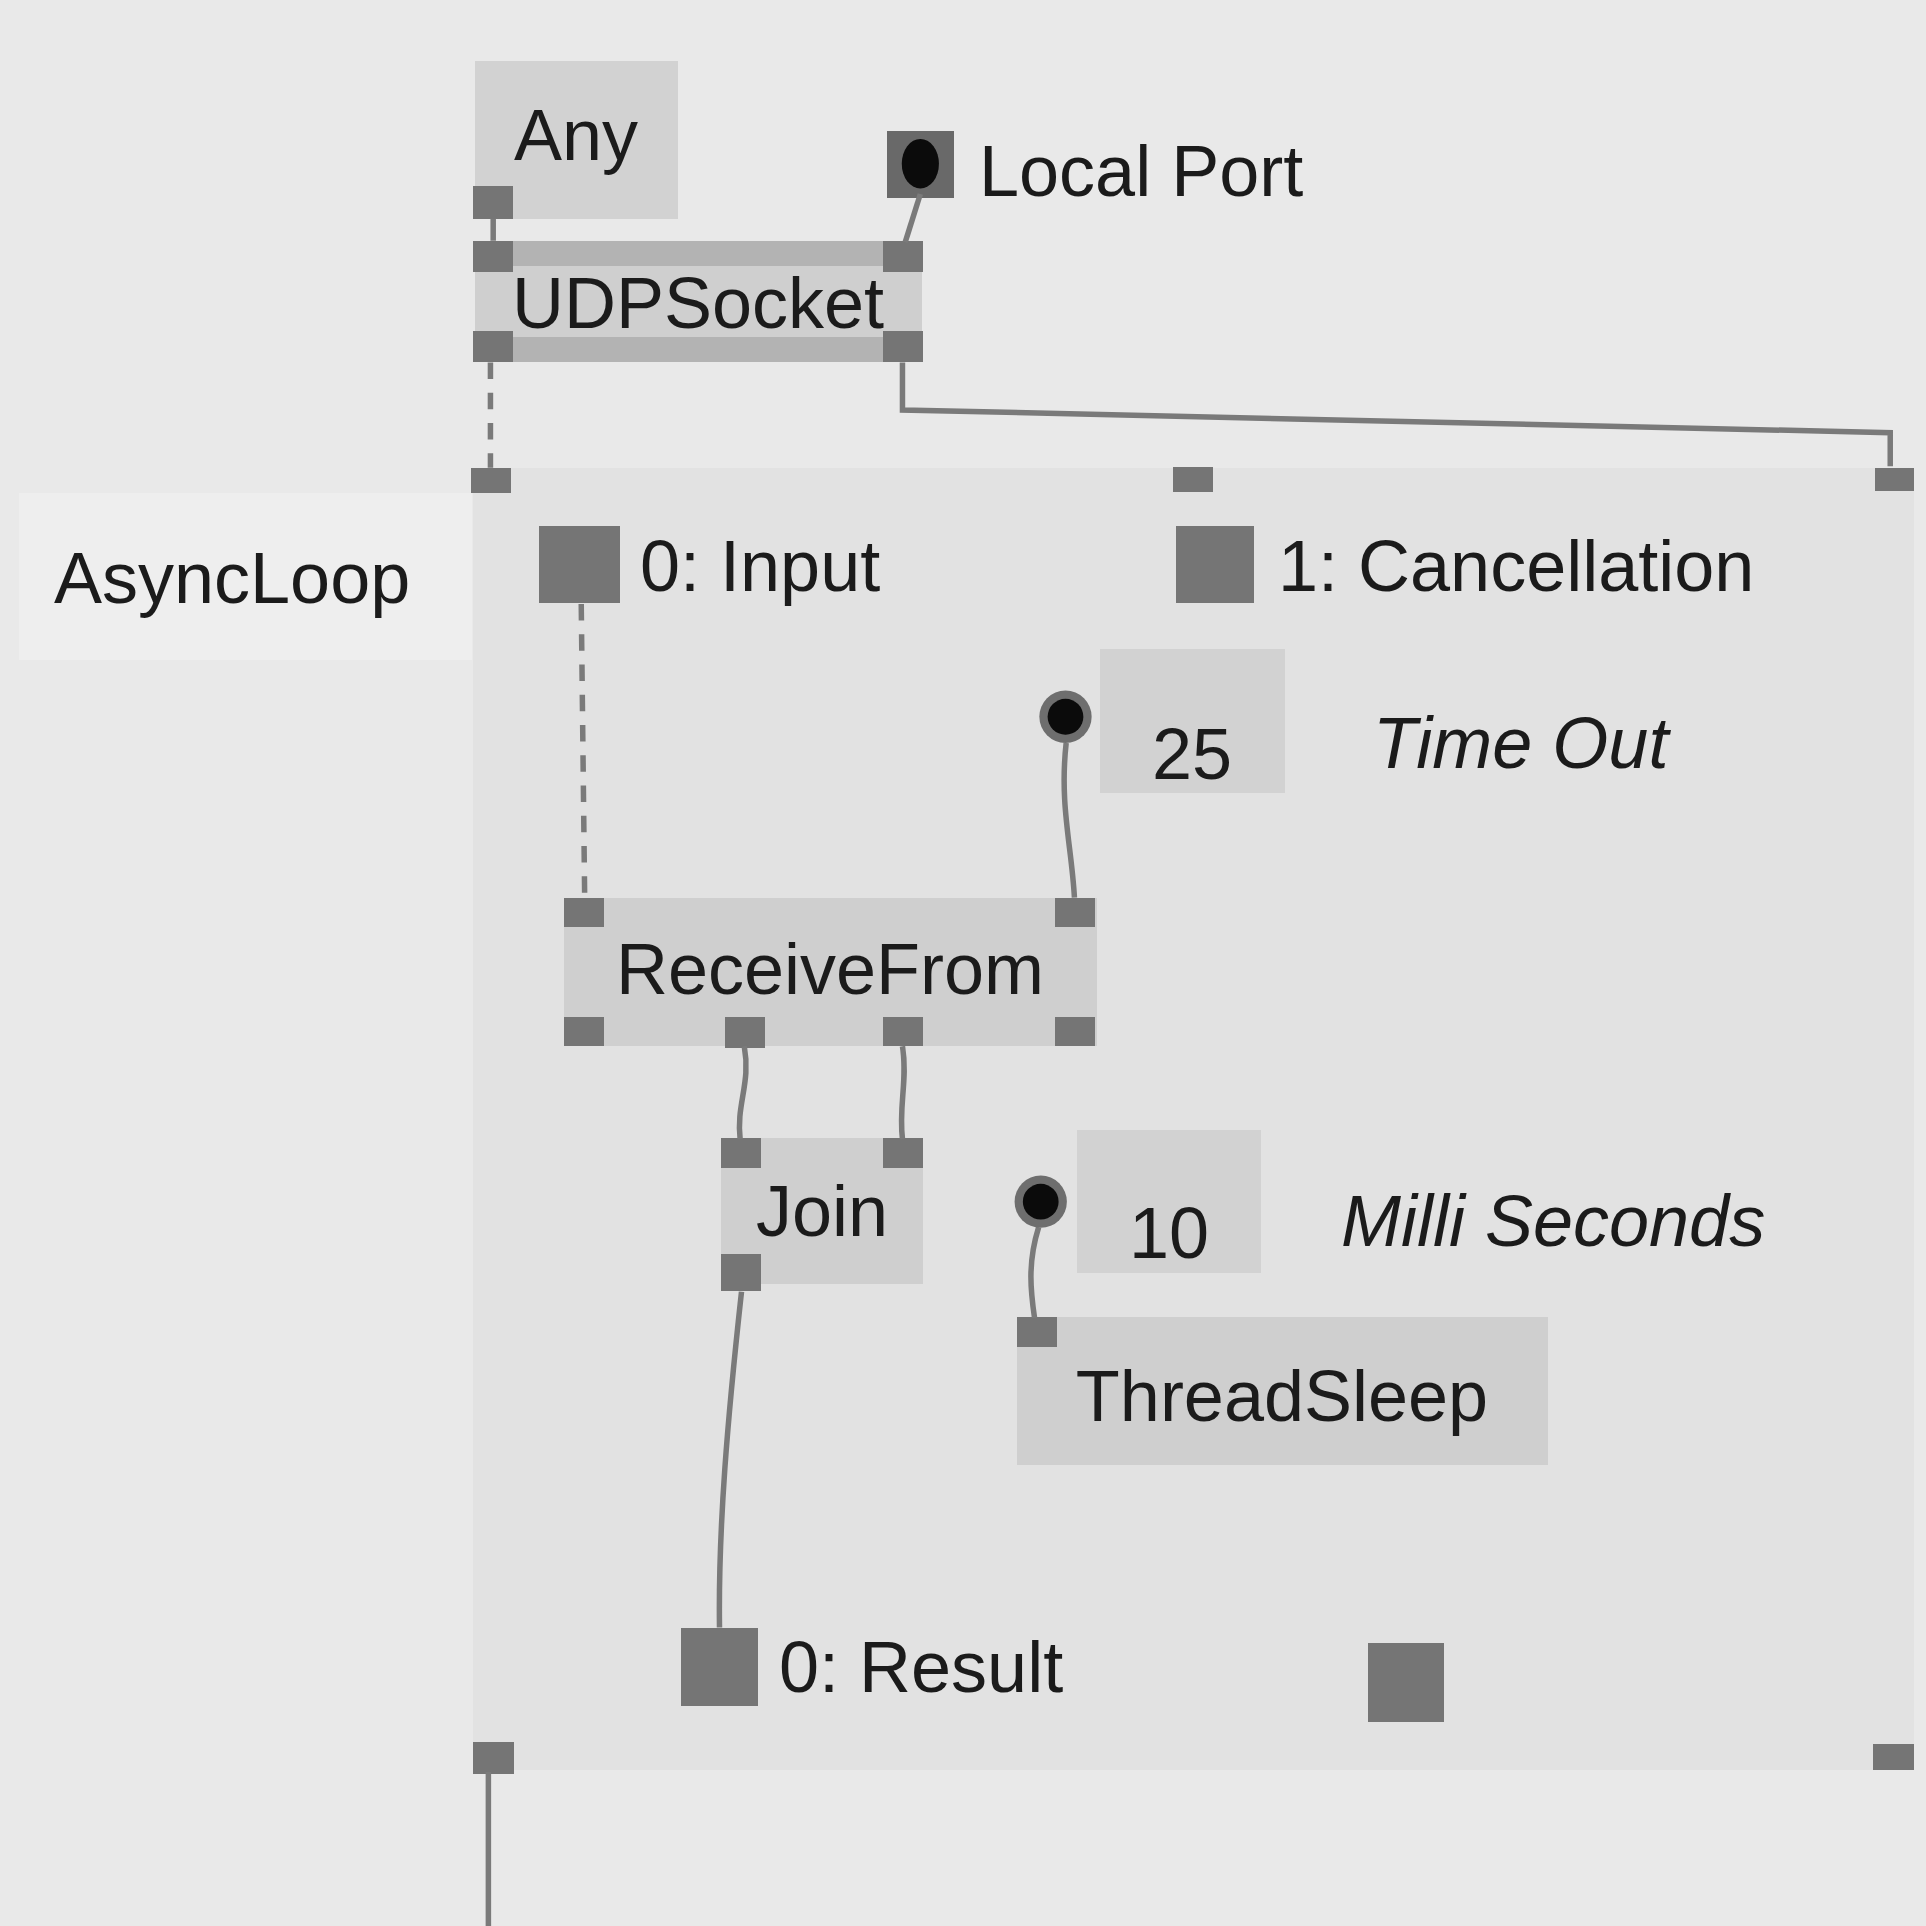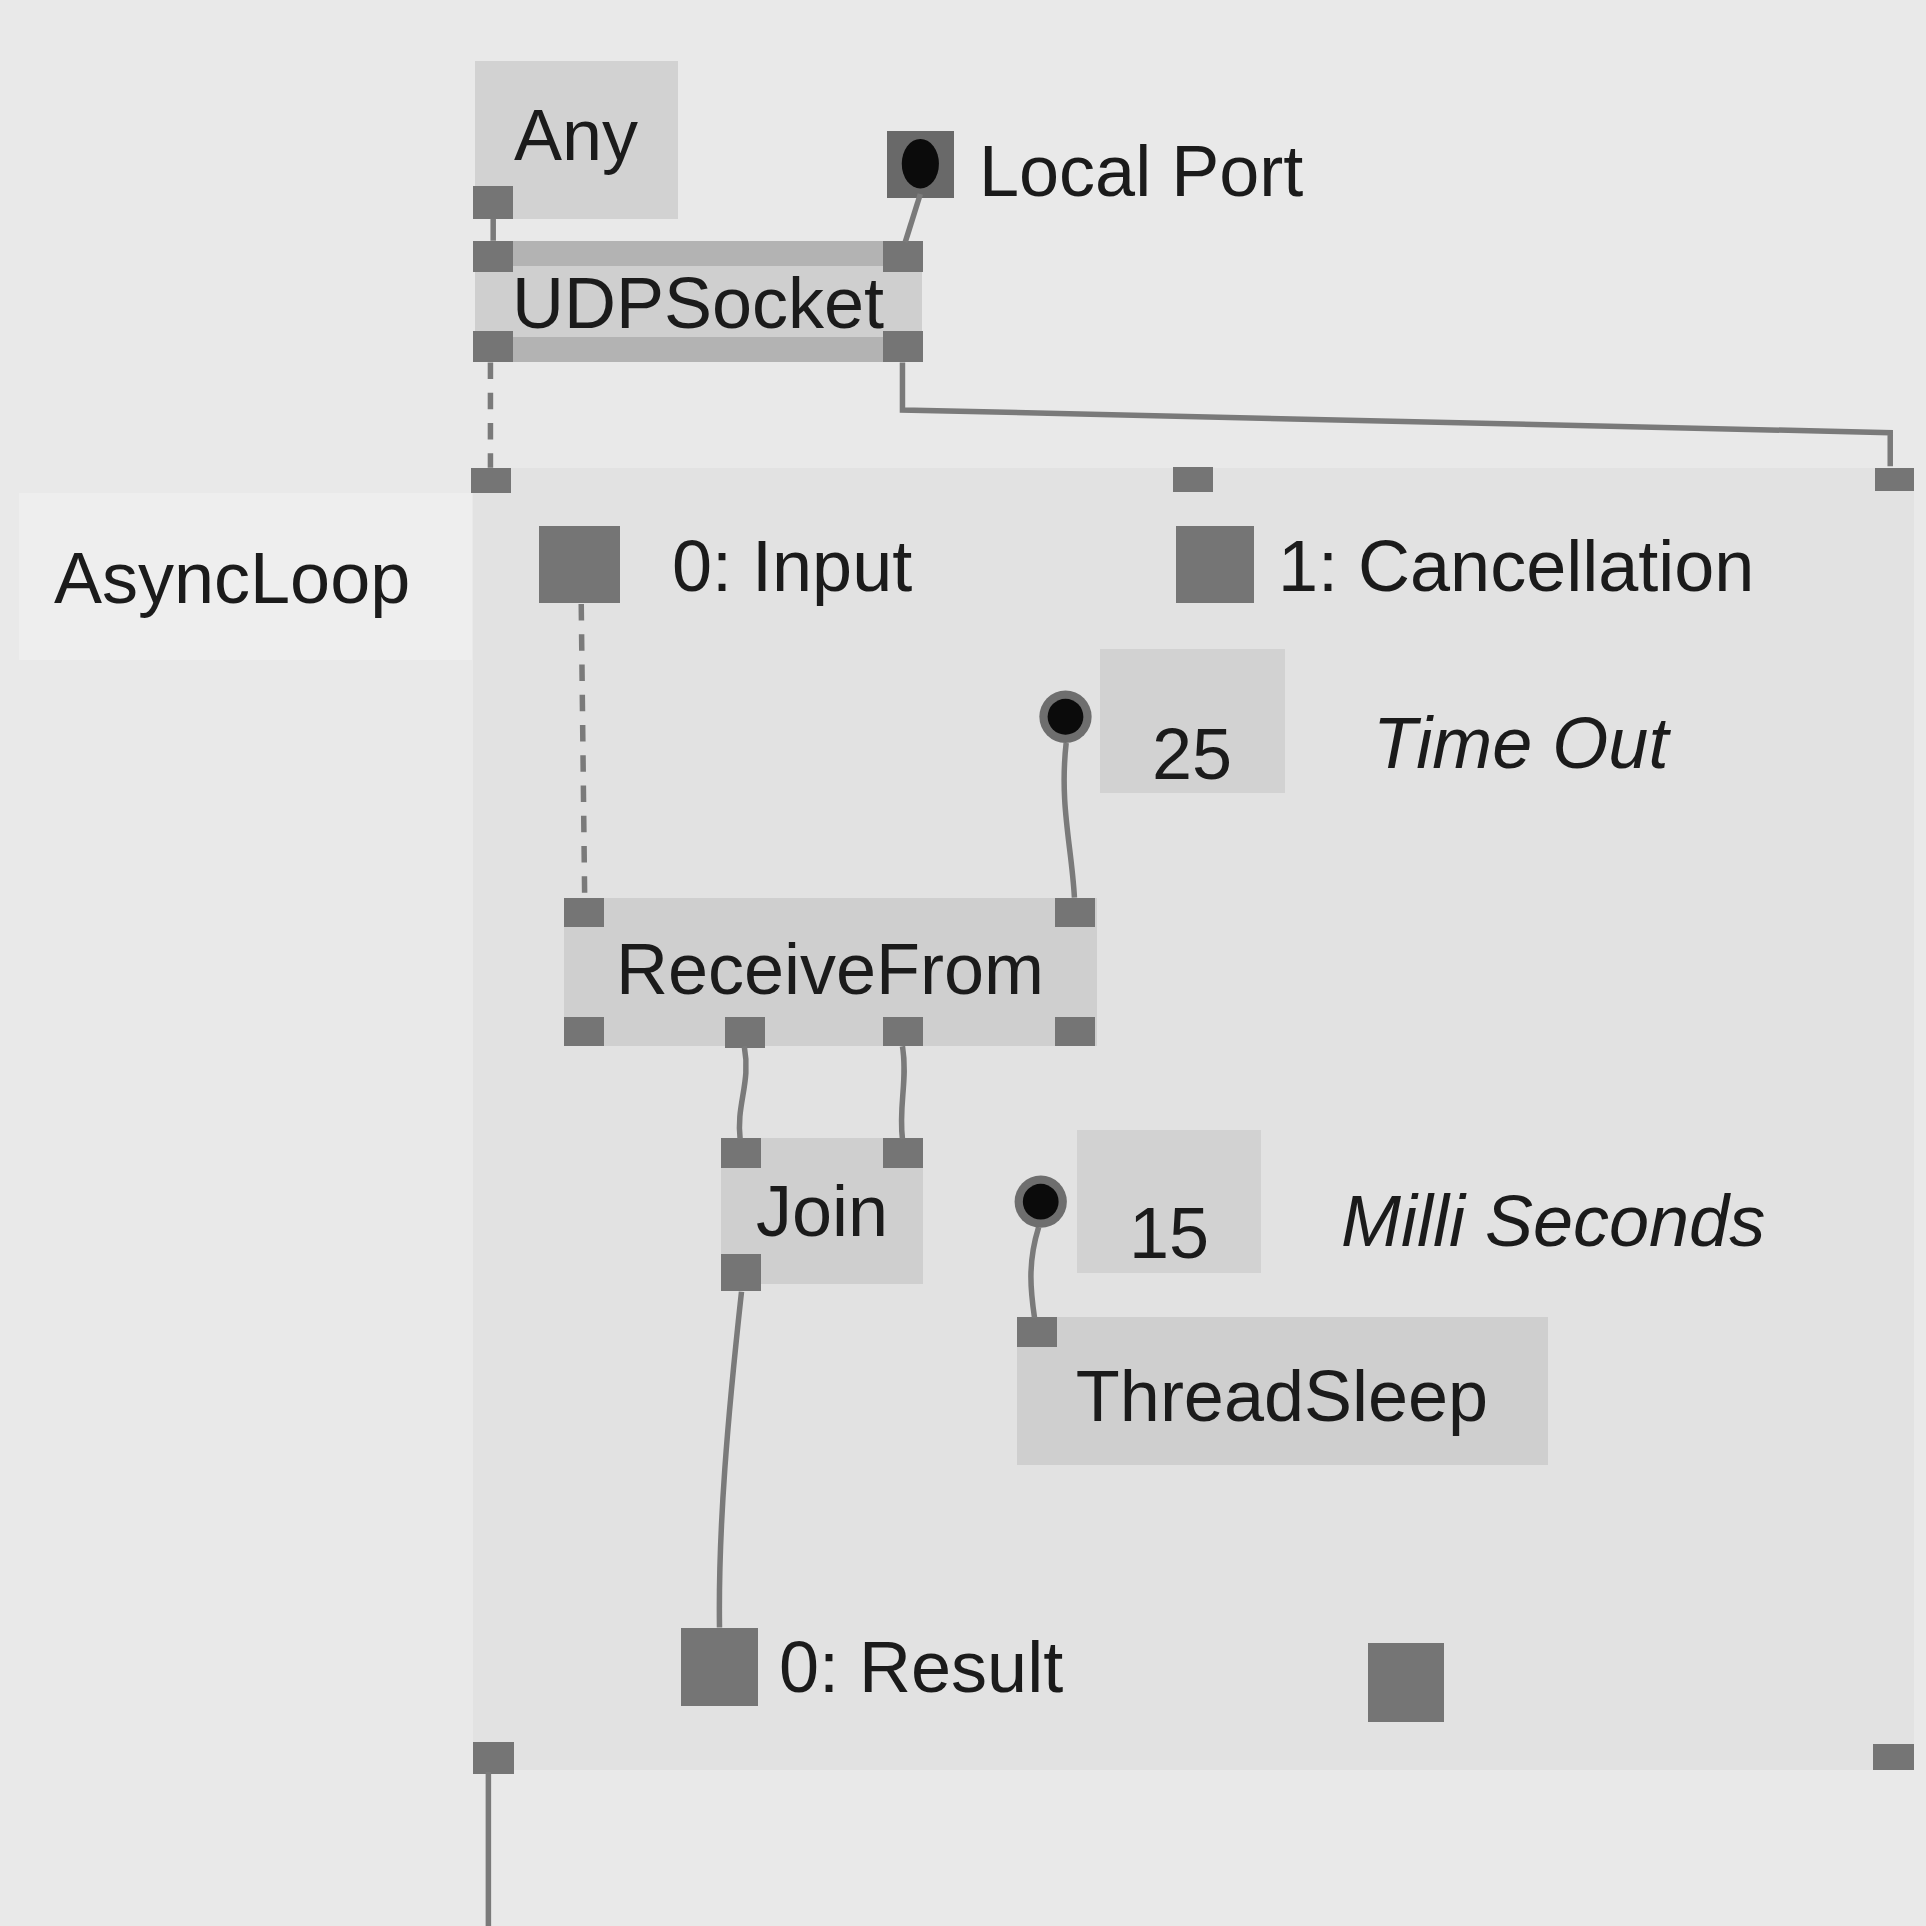--- a/index.html
+++ b/index.html
@@ -61,21 +61,21 @@
 
   <div class="abs pin" style="left:473px;top:186px;width:40px;height:33px;"></div>
 
   <div class="abs pin" style="left:471px;top:468px;width:40px;height:25px;"></div>
   <div class="abs pin" style="left:1173px;top:467px;width:40px;height:25px;"></div>
   <div class="abs pin" style="left:1875px;top:468px;width:39px;height:23.4px;"></div>
   <div class="abs pin" style="left:473px;top:1742px;width:41px;height:32px;"></div>
   <div class="abs pin" style="left:1873px;top:1744px;width:41px;height:26px;"></div>
 
   <div class="abs pin" style="left:539px;top:526px;width:81px;height:77px;"></div>
-  <div class="abs lbl" style="left:640px;top:566px;margin-left:32px;">0: Input</div>
+  <div class="abs lbl" style="left:640px;top:566px;">0: Input</div>
 
   <div class="abs pin" style="left:1176px;top:526px;width:78px;height:77px;"></div>
   <div class="abs lbl" style="left:1278px;top:566px;">1: Cancellation</div>
 
   <div class="abs pin" style="left:681px;top:1628px;width:77px;height:78px;"></div>
   <div class="abs lbl" style="left:779px;top:1667px;">0: Result</div>
 
   <div class="abs pin" style="left:1368px;top:1643px;width:76px;height:79px;"></div>
 
   <div class="abs iobox" style="left:1100px;top:649px;width:185px;height:144px;"></div>
@@ -91,21 +91,21 @@
   <div class="abs pin" style="left:883px;top:1017px;width:40px;height:29px;"></div>
   <div class="abs pin" style="left:1055px;top:1017px;width:40px;height:29px;"></div>
 
   <div class="abs node" style="left:721px;top:1138px;width:202px;height:146px;"></div>
   <div class="abs lbl center" style="left:822px;top:1211px;">Join</div>
   <div class="abs pin" style="left:721px;top:1138px;width:40px;height:30px;"></div>
   <div class="abs pin" style="left:883px;top:1138px;width:40px;height:30px;"></div>
   <div class="abs pin" style="left:721px;top:1254px;width:40px;height:37px;"></div>
 
   <div class="abs iobox" style="left:1077px;top:1130px;width:184px;height:143px;"></div>
-  <div class="abs lbl center" style="left:1169px;top:1233px;">15</div>
+  <div class="abs lbl center" style="left:1169px;top:1233px;">10</div>
   <div class="abs lbl italic" style="left:1341px;top:1221px;text-align:center;">Milli Seconds</div>
 
   <div class="abs node" style="left:1017px;top:1317px;width:531px;height:148px;"></div>
   <div class="abs lbl center" style="left:1282px;top:1384px;margin-top:12px;">ThreadSleep</div>
   <div class="abs pin" style="left:1017px;top:1317px;width:40px;height:30px;"></div>
 
   <svg class="wires" viewBox="0 0 2800 2800">
     <path d="M717,318 V350"></path>
     <path d="M1338,282 L1316,352"></path>
     <path class="dashed" d="M713,527 V680"></path>

